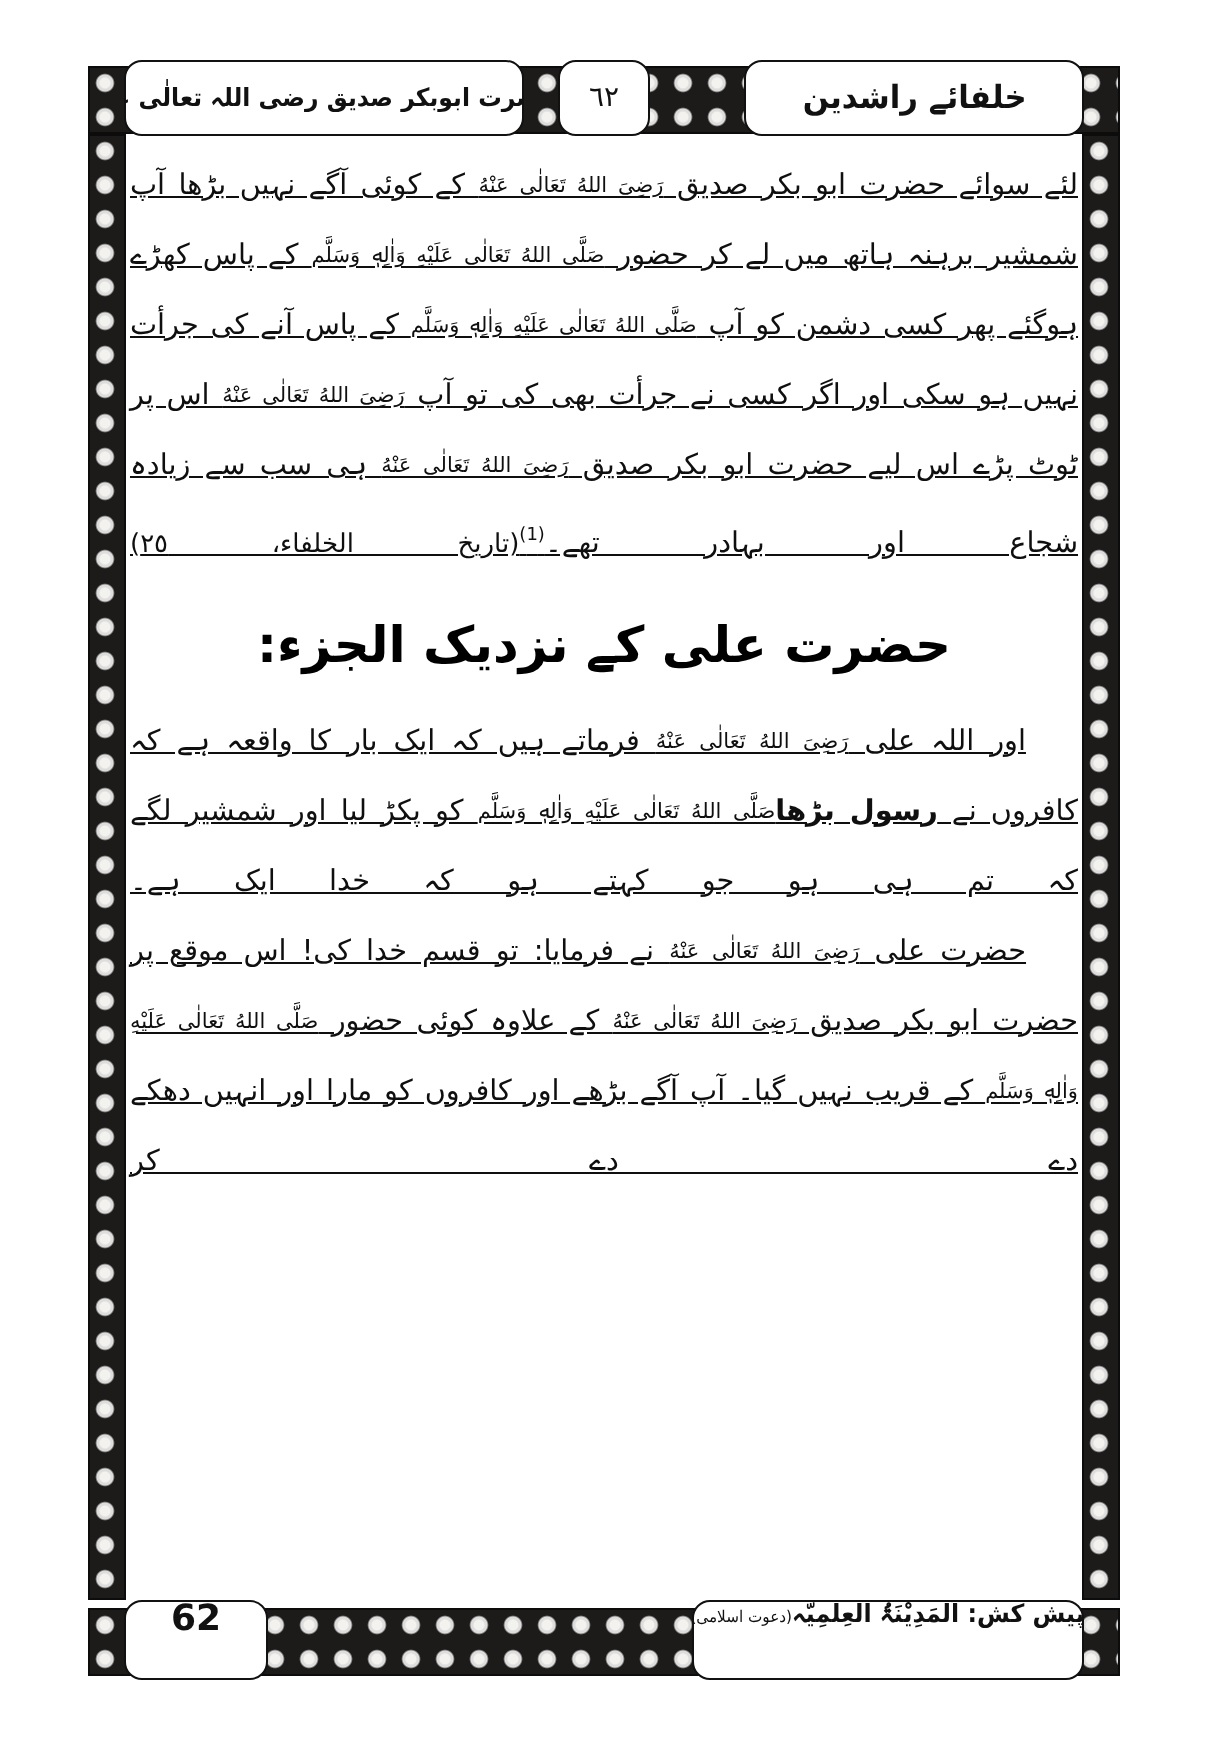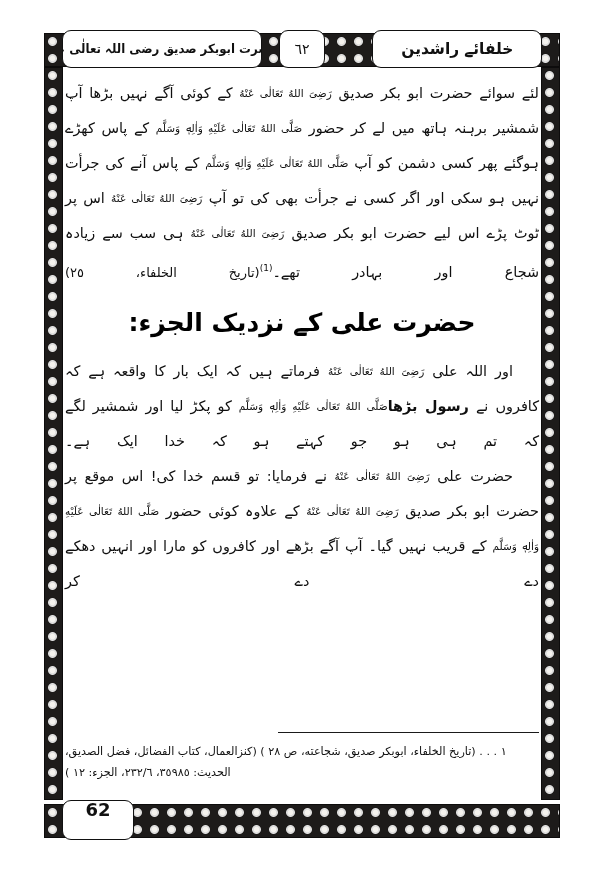--- a/index.html
+++ b/index.html
@@ -125,20 +125,21 @@
     font-family: "DejaVu Sans", "Liberation Sans", sans-serif;
     font-size: 14.4px;
     line-height: 35px;
     color: #0f0f0f;
     direction: rtl;
     text-align: justify;
     text-align-last: justify;
     margin: 0;
     padding: 0;
     word-spacing: 1px;
+    text-decoration: underline;
   }
   .p1 { margin-top: 6px; }
   .p-indent { text-indent: 26px; }
   .honor {
     font-size: 10.5px;
     vertical-align: 1px;
     letter-spacing: 0px;
   }
   .bold-name { font-weight: 700; }
   .cite {
@@ -264,30 +265,28 @@
   <div class="content">
 
     <p class="body-text p1"><span>لئے سوائے حضرت ابو بکر صدیق </span><span class="honor">رَضِىَ اللهُ تَعَالٰى عَنْهُ</span><span> کے کوئی آگے نہیں بڑھا آپ شمشیر برہنہ ہاتھ میں لے کر حضور </span><span class="honor">صَلَّى اللهُ تَعَالٰى عَلَيْهِ وَاٰلِهٖ وَسَلَّم</span><span> کے پاس کھڑے ہوگئے پھر کسی دشمن کو آپ </span><span class="honor">صَلَّى اللهُ تَعَالٰى عَلَيْهِ وَاٰلِهٖ وَسَلَّم</span><span> کے پاس آنے کی جرأت نہیں ہو سکی اور اگر کسی نے جرأت بھی کی تو آپ </span><span class="honor">رَضِىَ اللهُ تَعَالٰى عَنْهُ</span><span> اس پر ٹوٹ پڑے اس لیے حضرت ابو بکر صدیق </span><span class="honor">رَضِىَ اللهُ تَعَالٰى عَنْهُ</span><span> ہی سب سے زیادہ شجاع اور بہادر تھے۔</span><sup class="fn">(1)</sup><span class="cite">(تاریخ الخلفاء، ٢٥)</span></p>
 
     <h2 class="heading">حضرت علی کے نزدیک الجزء:</h2>
 
     <p class="body-text p-indent"><span>اور اللہ علی </span><span class="honor">رَضِىَ اللهُ تَعَالٰى عَنْهُ</span><span> فرماتے ہیں کہ ایک بار کا واقعہ ہے کہ کافروں نے </span><span class="bold-name">رسول بڑھا</span><span class="honor">صَلَّى اللهُ تَعَالٰى عَلَيْهِ وَاٰلِهٖ وَسَلَّم</span><span> کو پکڑ لیا اور شمشیر لگے کہ تم ہی ہو جو کہتے ہو کہ خدا ایک ہے۔</span></p>
 
     <p class="body-text p-indent"><span>حضرت علی </span><span class="honor">رَضِىَ اللهُ تَعَالٰى عَنْهُ</span><span> نے فرمایا: تو قسم خدا کی! اس موقع پر حضرت ابو بکر صدیق </span><span class="honor">رَضِىَ اللهُ تَعَالٰى عَنْهُ</span><span> کے علاوہ کوئی حضور </span><span class="honor">صَلَّى اللهُ تَعَالٰى عَلَيْهِ وَاٰلِهٖ وَسَلَّم</span><span> کے قریب نہیں گیا۔ آپ آگے بڑھے اور کافروں کو مارا اور انہیں دھکے دے دے کر</span></p>
 
-    <div class="footnote-wrap">
-      <div class="fn-rule"></div>
-      <p class="footnote"><span>١ . . .</span> <span>(تاریخ الخلفاء، ابوبکر صدیق، شجاعته، ص ٢٨ ) (کنزالعمال، کتاب الفضائل، فضل الصدیق،</span></p>
-      <p class="footnote">الحدیث: ٣٥٩٨٥، ٢٣٢/٦، الجزء: ١٢ )</p>
-    </div>
 
   </div>
 
   <div class="footer">
     <div class="footer-band orn orn-h"></div>
 
     <div class="ftr-box ftr-left">
       <span class="ftr-pageno">62</span>
     </div>
 
+    <div class="ftr-box ftr-right">
+      <span class="ftr-pub"><span>پیش کش:</span> <span>اَلْمَدِیْنَۃُ الْعِلْمِیَّہ</span><span class="small">(دعوت اسلامی)</span></span>
+    </div>
   </div>
 
 </div>
 
 </body></html>

